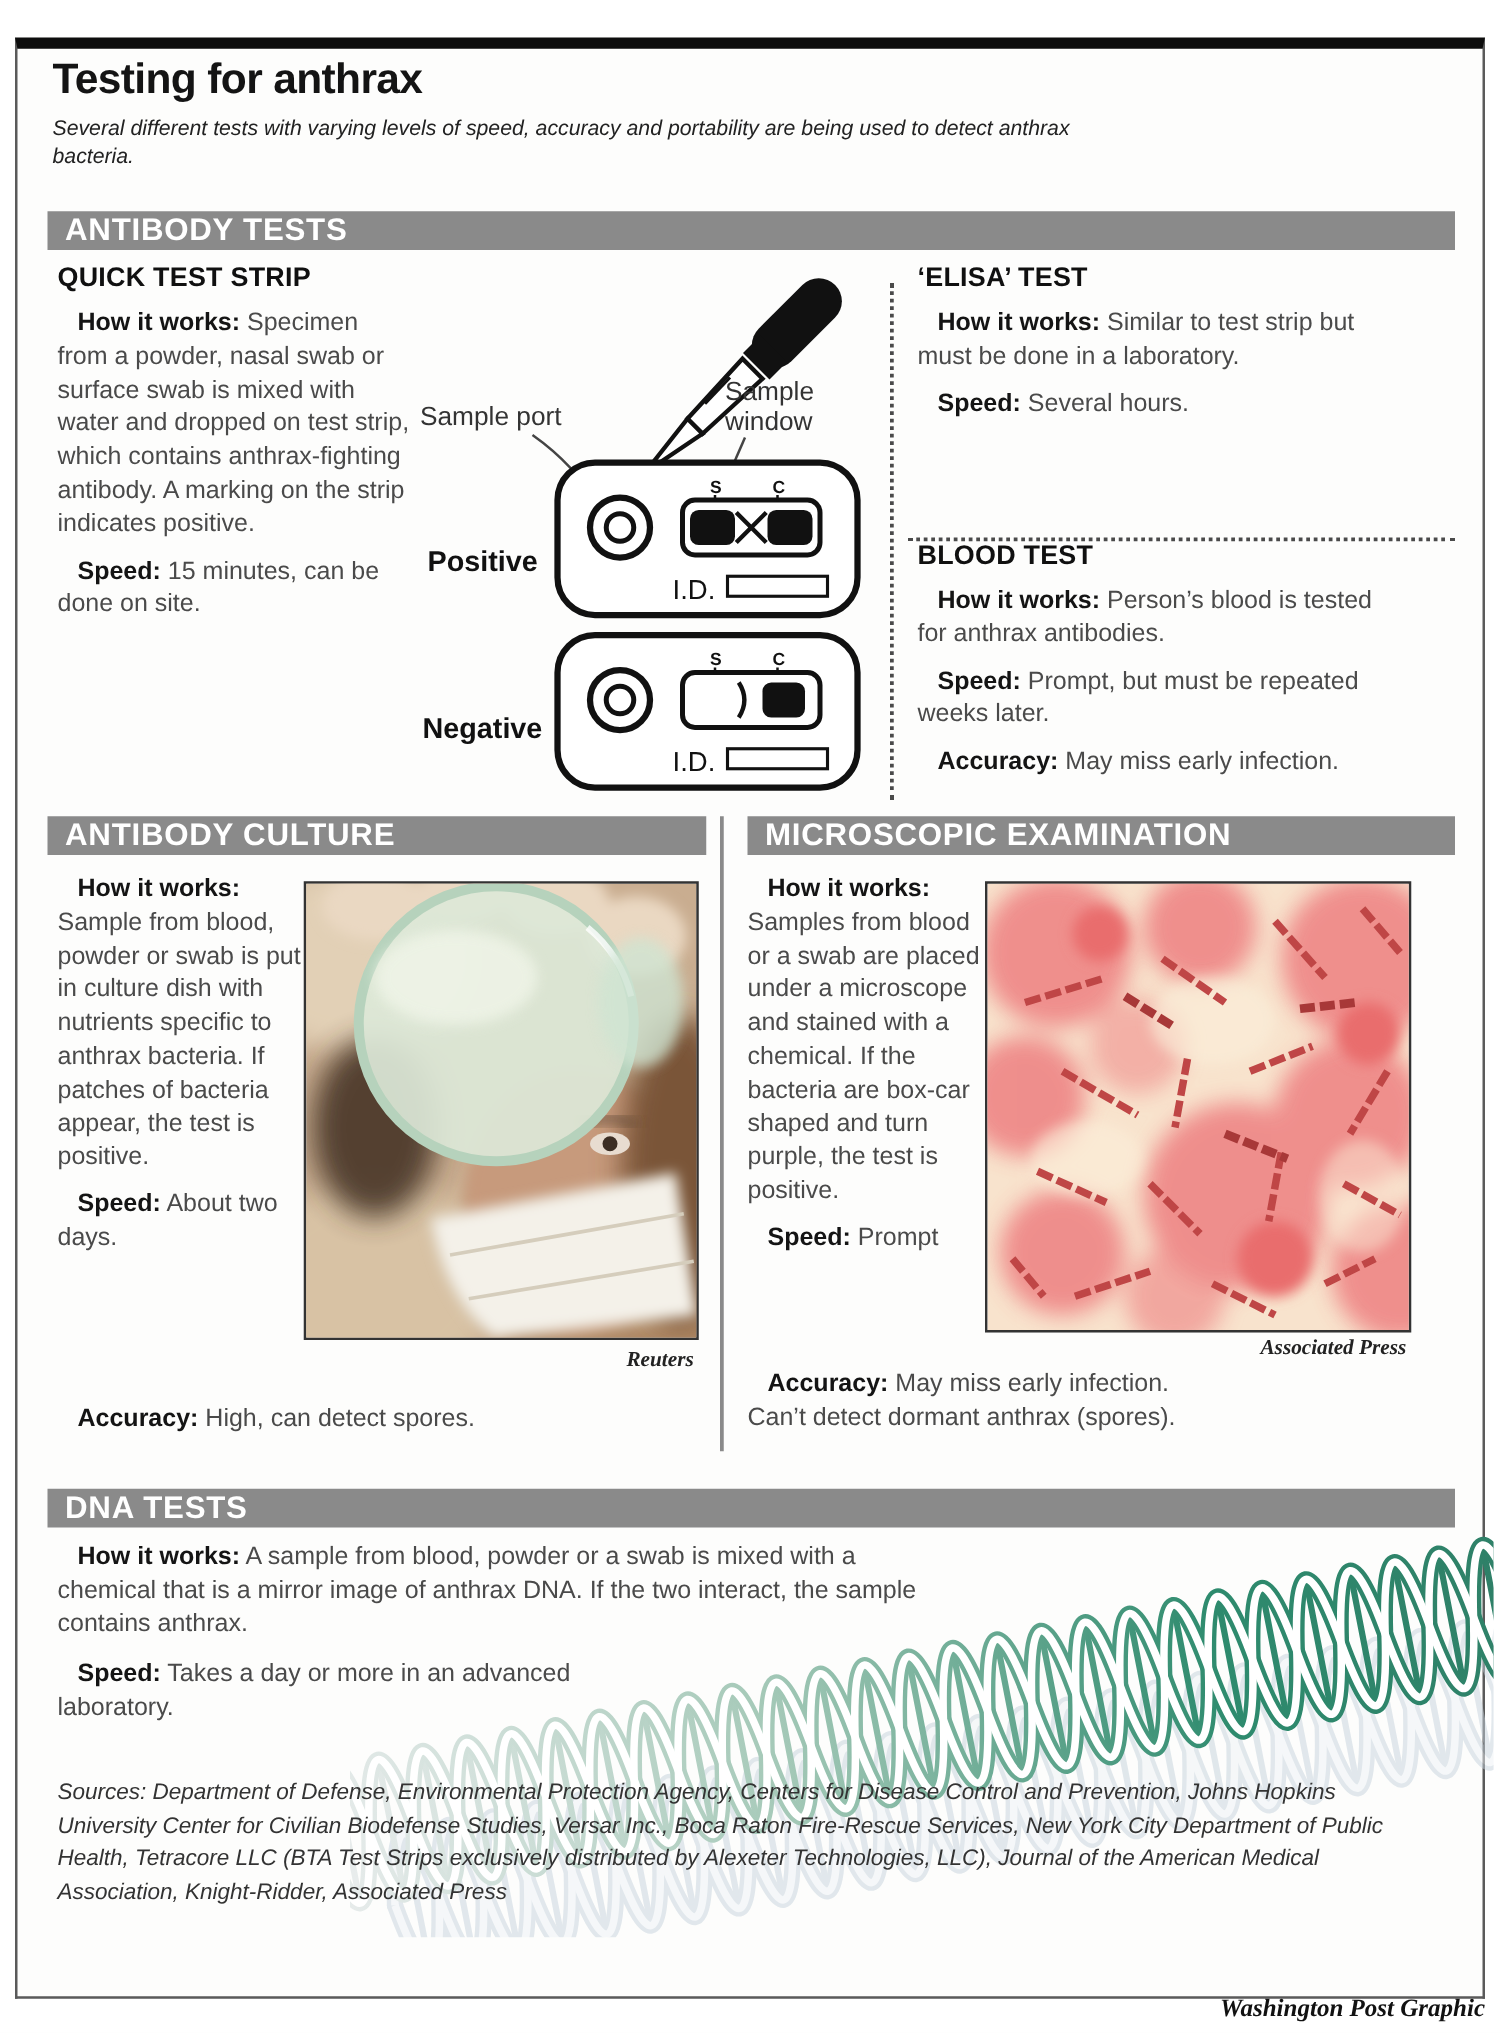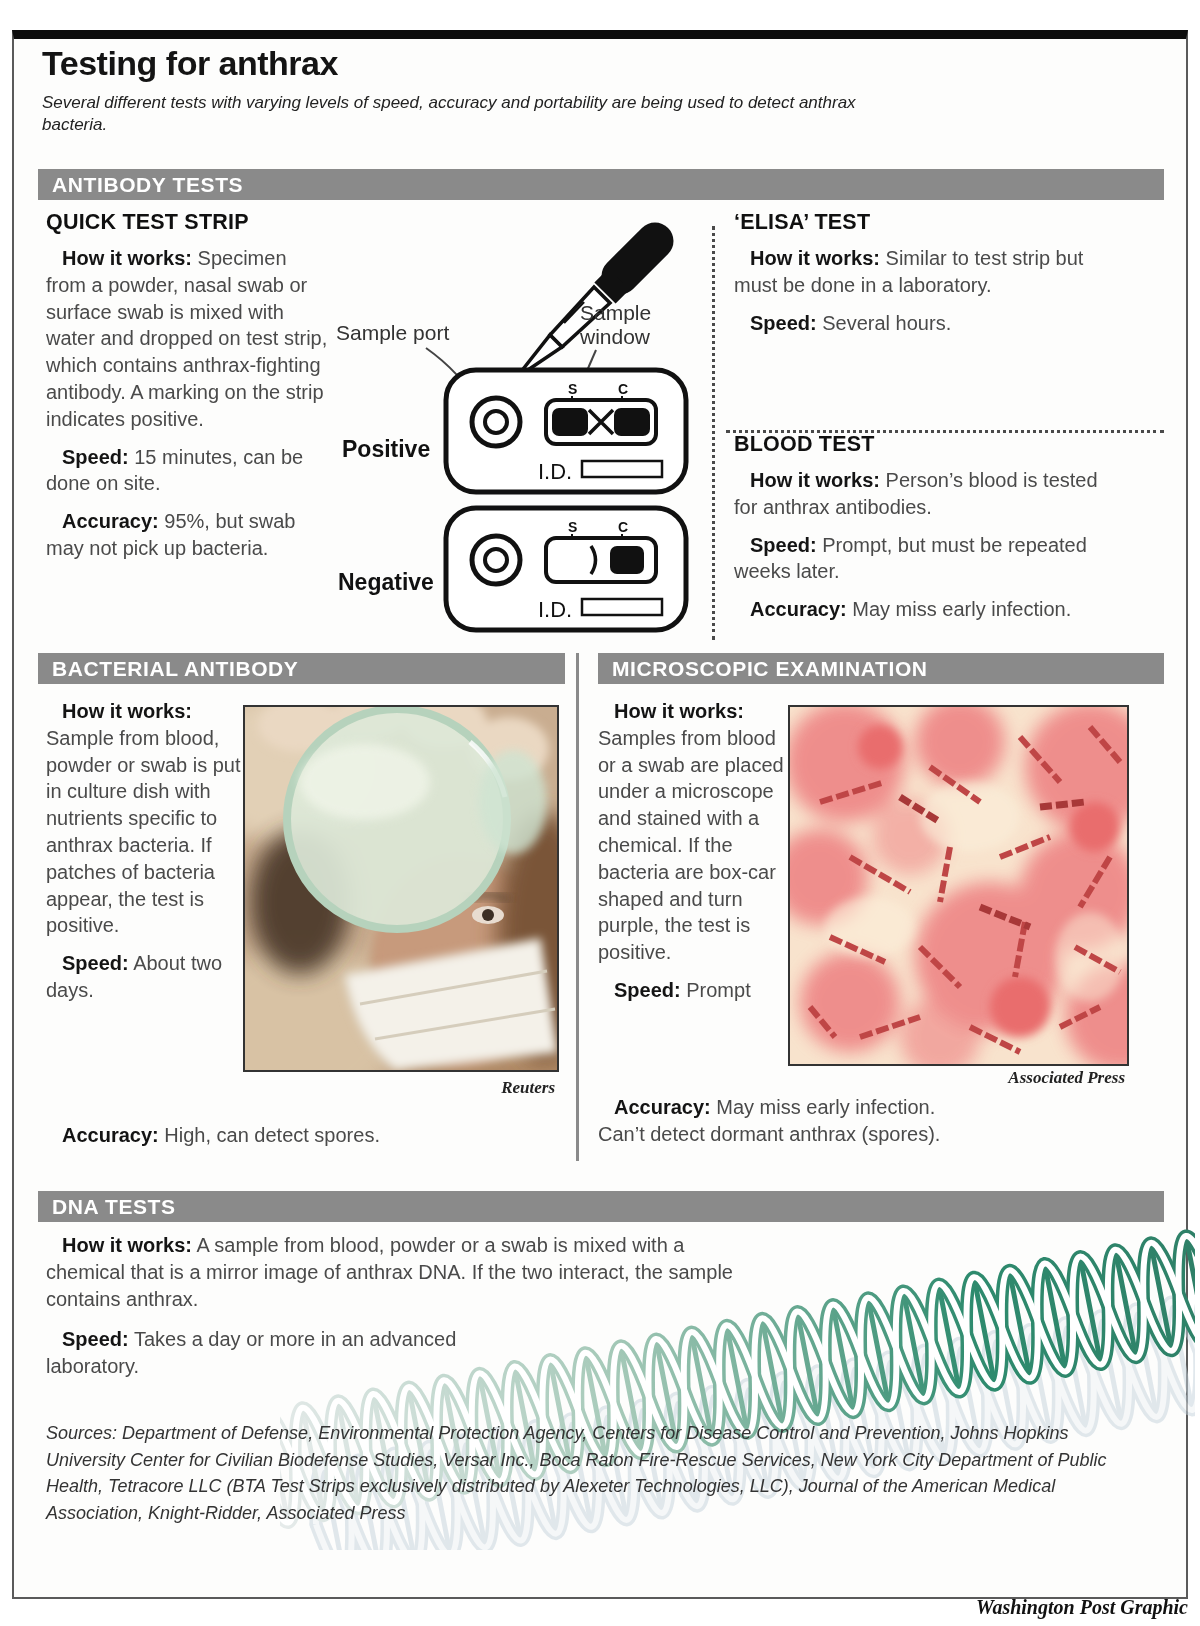--- a/index.html
+++ b/index.html
@@ -3,21 +3,21 @@
 <meta charset="utf-8">
 <style>
   html,body{margin:0;padding:0;}
   body{width:1200px;height:1626px;position:relative;background:#ffffff;
        font-family:"Liberation Sans",sans-serif;overflow:hidden;}
   .abs{position:absolute;}
   .frame{left:12px;top:30px;width:1172px;height:1558px;background:#fdfdfc;
          border:2px solid #5a5a5a;border-top:9px solid #0d0d0d;}
   .title{left:42px;top:44px;font-size:34px;font-weight:bold;color:#141414;letter-spacing:-0.5px;}
   .subtitle{left:42px;top:92px;width:880px;font-size:17px;font-style:italic;color:#222;line-height:1.3;}
-  .bar{position:absolute;background:#8a8a8a;color:#ffffff;font-weight:bold;font-size:21px;
+  .bar{position:absolute;background:#8a8a8a;color:#ffffff;font-weight:bold;font-size:25px;
        height:31px;line-height:31px;padding-left:14px;letter-spacing:.6px;box-sizing:border-box;}
   .colh{font-size:21.5px;font-weight:bold;color:#101010;margin:0 0 10px;letter-spacing:.2px;}
   .p{font-size:20px;line-height:1.34;color:#4a4a4a;margin:0 0 11px;}
   .p b{color:#141414;margin-left:16px;}
   .w350{width:350px;} .w470{width:470px;}
   .vdots{left:712px;top:226px;height:414px;width:0;border-left:3px dotted #4a4a4a;}
   .hdots{left:726px;top:430px;width:438px;height:0;border-top:3px dotted #4a4a4a;}
   .vdivider{left:576px;top:653px;width:3px;height:508px;background:#8a8a8a;}
   .photo{border:2px solid #333;background:#eee;}
   .credit{font-family:"Liberation Serif",serif;font-style:italic;font-weight:bold;
@@ -38,21 +38,20 @@
 
 <div class="abs title">Testing for anthrax</div>
 <div class="abs subtitle">Several different tests with varying levels of speed, accuracy and portability are being used to detect anthrax bacteria.</div>
 
 <div class="bar" style="left:38px;top:169px;width:1126px;">ANTIBODY TESTS</div>
 
 <div class="abs" style="left:46px;top:210px;width:282px;">
   <h3 class="colh">QUICK TEST STRIP</h3>
   <p class="p"><b>How it works:</b> <span>Specimen from a powder, nasal swab or surface swab is mixed with water and dropped on test strip, which contains anthrax-fighting antibody. A marking on the strip indicates positive.</span></p>
   <p class="p"><b>Speed:</b> <span>15 minutes, can be done on site.</span></p>
-  <p class="p"><b>Accuracy:</b> <span>95%, but swab may not pick up bacteria.</span></p>
 </div>
 
 <div class="abs" style="left:328px;top:220px;width:384px;height:424px;">
   <svg width="384" height="424" viewBox="0 0 384 424">
 
     <g>
       <line x1="292" y1="56" x2="327" y2="21" stroke="#111" stroke-width="37" stroke-linecap="round"></line>
       <line x1="277" y1="73" x2="291" y2="59" stroke="#111" stroke-width="30"></line>
       <polygon points="234,127 222,115 266,67 282,83" fill="#fff" stroke="#111" stroke-width="3.5"></polygon>
       <polygon points="188,158 222,115 234,127" fill="#fff" stroke="#111" stroke-width="3.5"></polygon>
@@ -110,21 +109,21 @@
   <p class="p"><b>Speed:</b> <span>Several hours.</span></p>
 </div>
 
 <div class="abs" style="left:734px;top:432px;width:385px;">
   <h3 class="colh">BLOOD TEST</h3>
   <p class="p"><b>How it works:</b> <span>Person’s blood is tested for anthrax antibodies.</span></p>
   <p class="p"><b>Speed:</b> <span>Prompt, but must be repeated weeks later.</span></p>
   <p class="p"><b>Accuracy:</b> <span>May miss early infection.</span></p>
 </div>
 
-<div class="bar" style="left:38px;top:653px;width:527px;">BACTERIAL ANTIBODY</div>
+<div class="bar" style="left:38px;top:653px;width:527px;">ANTIBODY CULTURE</div>
 <div class="bar" style="left:598px;top:653px;width:566px;">MICROSCOPIC EXAMINATION</div>
 <div class="abs vdivider"></div>
 
 <div class="abs" style="left:46px;top:698px;width:195px;">
   <p class="p"><b>How it works:</b> <span>Sample from blood, powder or swab is put in culture dish with nutrients specific to anthrax bacteria. If patches of bacteria appear, the test is positive.</span></p>
   <p class="p"><b>Speed:</b> <span>About two days.</span></p>
 </div>
 
 <div class="abs photo" style="left:243px;top:705px;width:312px;height:363px;">
   <svg width="312" height="363" viewBox="0 0 312 363">

